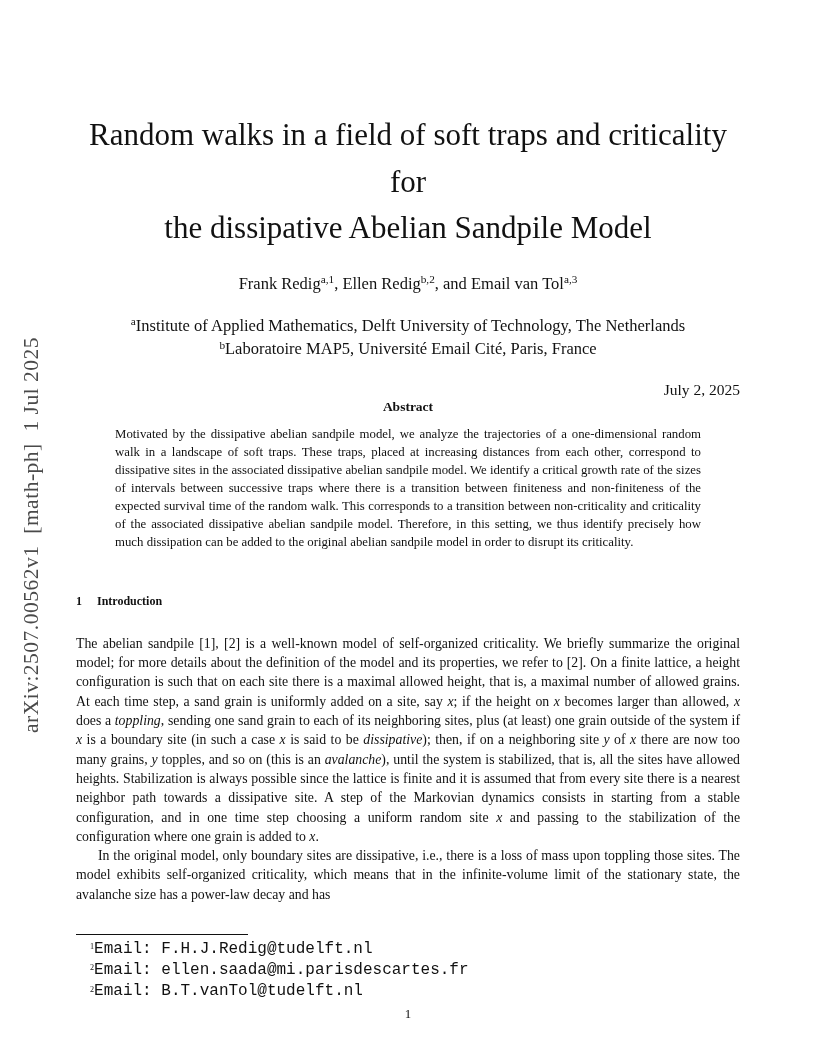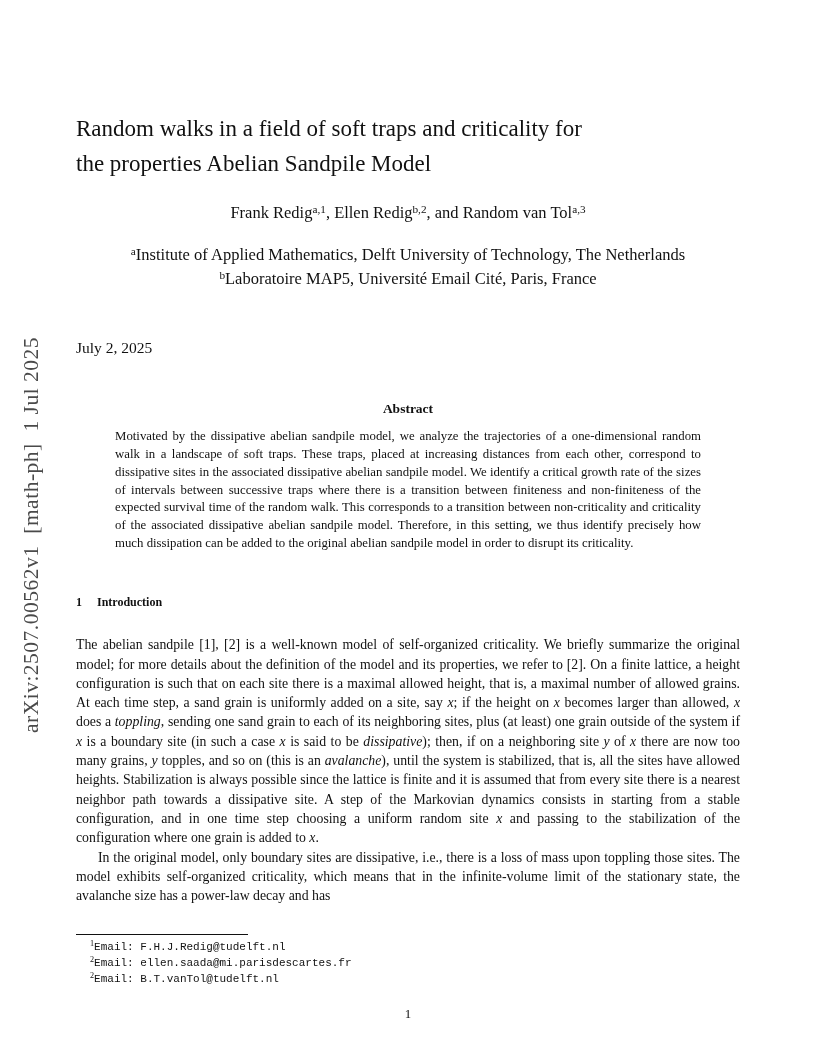--- a/index.html
+++ b/index.html
@@ -20,43 +20,43 @@
     top: 535px;
     transform: translate(-50%, -50%) rotate(-90deg);
     white-space: pre;
     font-size: 21.5px;
     color: #4a4a4a;
     letter-spacing: 0.5px;
   }
   .content { padding: 0 76px; }
   .title {
     margin-top: 112px;
-    text-align: left;
-    font-size: 23px;
+    text-align: center;
+    font-size: 31px;
     font-weight: normal;
     line-height: 1.5;
   }
   .authors {
     margin-top: 22px;
     text-align: center;
     font-size: 16.5px;
   }
   .affiliations {
     margin-top: 20px;
     text-align: center;
     font-size: 16.5px;
     line-height: 1.45;
   }
   .affil-line { max-width: 560px; margin: 0 auto; }
   .date {
-    margin-top: 48px;
-    text-align: left;
+    margin-top: 20px;
+    text-align: right;
     font-size: 15.5px;
   }
-  .abstract { margin-top: 44px; }
+  .abstract { }
   .abstract-heading {
     text-align: center;
     font-weight: bold;
     font-size: 13.5px;
   }
   .abstract-text {
     margin: 11px 39px 0 39px;
     font-size: 12.8px;
     line-height: 1.4;
     text-align: justify;
@@ -76,21 +76,21 @@
   .body-par.follow { margin-top: 0; text-indent: 22px; }
   sup {
     font-size: 68%;
     vertical-align: baseline;
     position: relative;
     top: -0.45em;
     line-height: 0;
   }
   .mono {
     font-family: "Liberation Mono", monospace;
-    font-size: 11px;
+    font-size: 16px;
   }
   .footnotes {
     position: absolute;
     left: 76px;
     right: 76px;
     top: 934px;
   }
   .fn-rule {
     width: 172px;
     border-top: 1px solid #111;
@@ -115,24 +115,24 @@
 <body>
 
 <div class="page">
 
   <div class="arxiv-banner">arXiv:2507.00562v1  [math-ph]  1 Jul 2025</div>
 
   <div class="content">
 
     <h1 class="title">
       <div>Random walks in a field of soft traps and criticality for</div>
-      <div>the properties Abelian Sandpile Model</div>
+      <div>the dissipative Abelian Sandpile Model</div>
     </h1>
 
-    <div class="authors"><span>Frank Redig</span><sup>a,1</sup><span>, Ellen Redig</span><sup>b,2</sup><span>, and Random van Tol</span><sup>a,3</sup></div>
+    <div class="authors"><span>Frank Redig</span><sup>a,1</sup><span>, Ellen Redig</span><sup>b,2</sup><span>, and Email van Tol</span><sup>a,3</sup></div>
 
     <div class="affiliations">
       <div class="affil-line"><sup>a</sup><span>Institute of Applied Mathematics, Delft University of Technology, The Netherlands</span></div>
       <div class="affil-line"><sup>b</sup><span>Laboratoire MAP5, Université Email Cité, Paris, France</span></div>
     </div>
 
     <div class="date">July 2, 2025</div>
 
     <div class="abstract">
       <div class="abstract-heading">Abstract</div>

